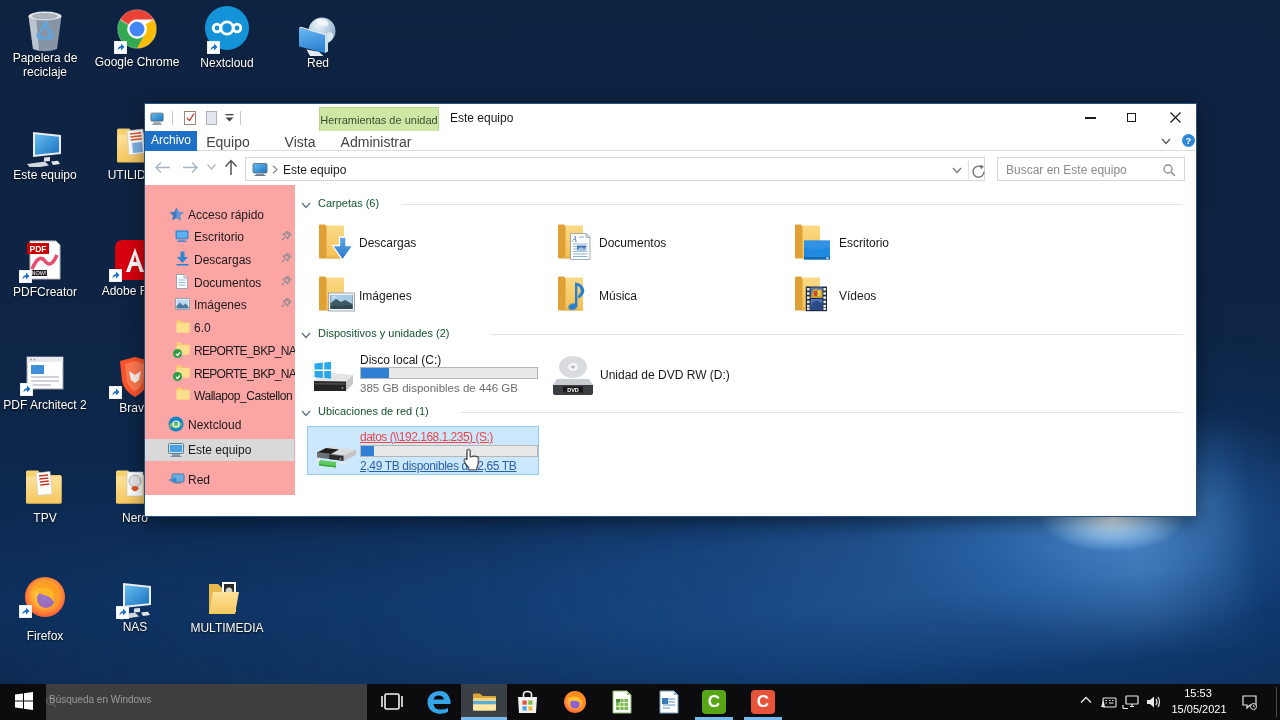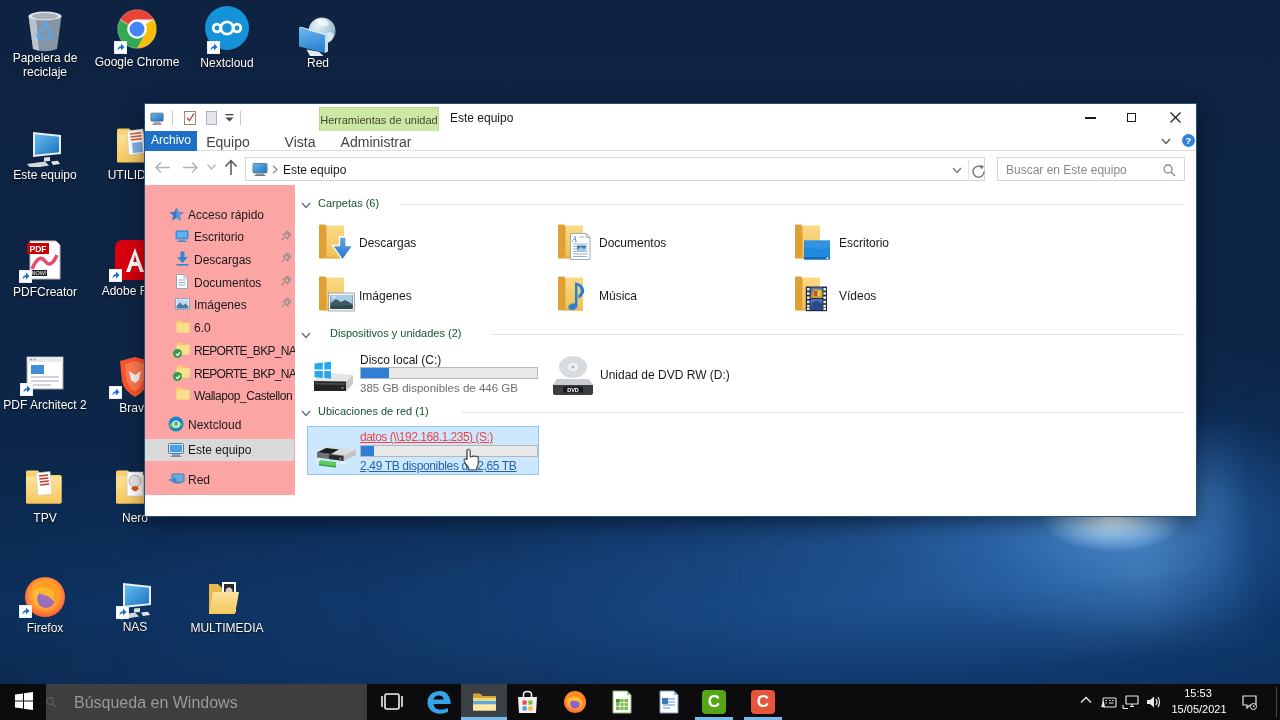--- a/index.html
+++ b/index.html
@@ -48,21 +48,21 @@
 .tilelbl { position:absolute; font-size:12px; color:#1a1a1a; }
 .graytxt { position:absolute; font-size:11.5px; color:#6d6d6d; }
 .pbar { position:absolute; height:12px; border:1px solid #b6b6b6; background:#e9e9e9; }
 .pfill { height:100%; background:#2f7fd6; }
 
 .sbitem { position:absolute; font-size:12px; color:#1a1a1a; }
 
 
 #taskbar { position:absolute; left:0; top:684px; width:1280px; height:36px; background:#0c0c0e; }
 #tsearch { position:absolute; left:46px; top:0px; width:321px; height:36px; background:#3e3e41; }
-#tsearch span { position:absolute; left:28px; top:10px; color:#9a9a9a; font-size:16px; }
+#tsearch span { position:absolute; left:3px; top:10px; color:#9a9a9a; font-size:10px; }
 .tbico { position:absolute; top:6px; }
 .tray { position:absolute; color:#fff; }
 </style>
 </head>
 <body>
 <div id="bg"></div>
 <div id="beam"></div>
 <div id="glow"></div>
 
 <svg width="0" height="0" style="position:absolute">
@@ -288,21 +288,21 @@
 <div class="dico" style="left:0px; top:576px;">
   <svg width="42" height="42" viewBox="0 0 42 42">
     <circle cx="21" cy="21" r="20" fill="url(#gFire)"></circle>
     <path d="M21,5 Q33,7 35,19 Q36,30 28,35 Q33,27 30,20 Q27,13 19,12 Q13,11 10,16 Q12,8 21,5 Z" fill="#ff9a1f" opacity="0.85"></path>
     <circle cx="22" cy="23" r="9" fill="#7a52e8" opacity="0.75"></circle>
     <path d="M13,14 Q20,10 28,14 Q32,19 30,26 Q26,20 20,19 Q15,18 13,14 Z" fill="#ffb52a"></path>
   </svg>
   <svg width="13" height="13" style="position:absolute;left:19px;top:29px">
       <use href="#shortcut"></use>
     </svg>
-  <div class="lbl" style="margin-top:4px">Firefox</div>
+  <div class="lbl" style="margin-top:12px">Firefox</div>
 </div>
 
 <div class="dico" style="left:90px; top:576px;">
   <svg width="44" height="44" viewBox="0 0 44 42">
       <use href="#pcmon" transform="translate(2,4)"></use>
     </svg>
   <svg width="13" height="13" style="position:absolute;left:26px;top:30px">
       <use href="#shortcut"></use>
     </svg>
   <div class="lbl" style="margin-top:1px">NAS</div>
@@ -578,21 +578,21 @@
             <rect x="25" y="15" width="2.5" height="6" fill="#e8d048"></rect>
             <rect x="17.6" y="24" width="11.8" height="11" fill="#4a72b4"></rect>
             <path d="M19,28 L24,25.5 L29.4,29 L29.4,35 L17.6,35 Z" fill="#2a4a88"></path>
           </g>
         </svg>
       <div class="tilelbl" style="left:544px;top:104px;">Vídeos</div>
 
       <svg class="abs" style="left:6px;top:147px" width="10" height="7" viewBox="0 0 10 7">
           <path d="M1,1 L5,5.5 L9,1" fill="none" stroke="#5a6a7a" stroke-width="1.2"></path>
         </svg>
-      <div class="hdr" style="left:35px;top:142px;">Dispositivos y unidades (2)</div>
+      <div class="hdr" style="left:23px;top:142px;">Dispositivos y unidades (2)</div>
       <div class="hline" style="left:196px;top:149px;width:692px;"></div>
 
       <svg class="abs" style="left:13px;top:167px" width="46" height="40" viewBox="0 0 46 40">
         <path d="M6,29 L14,20 L45,23 L38,29.5 Z" fill="#e3e5e7"></path>
         <path d="M38,29.5 L45,23 L45,32 L38,39 Z" fill="#c6c8ca"></path>
         <path d="M6,29 L38,29.5 L38,39 L6,39 Z" fill="#242424"></path>
         <path d="M7,30.5 L37,31 L37,33 L7,32.5 Z" fill="#484848"></path>
         <circle cx="34.5" cy="36" r="1.1" fill="#8a8a8a"></circle>
         <g fill="#28a8e8">
           <path d="M6.5,11.5 L14.8,10.6 L14.8,17.6 L6.5,17.6 Z"></path>

